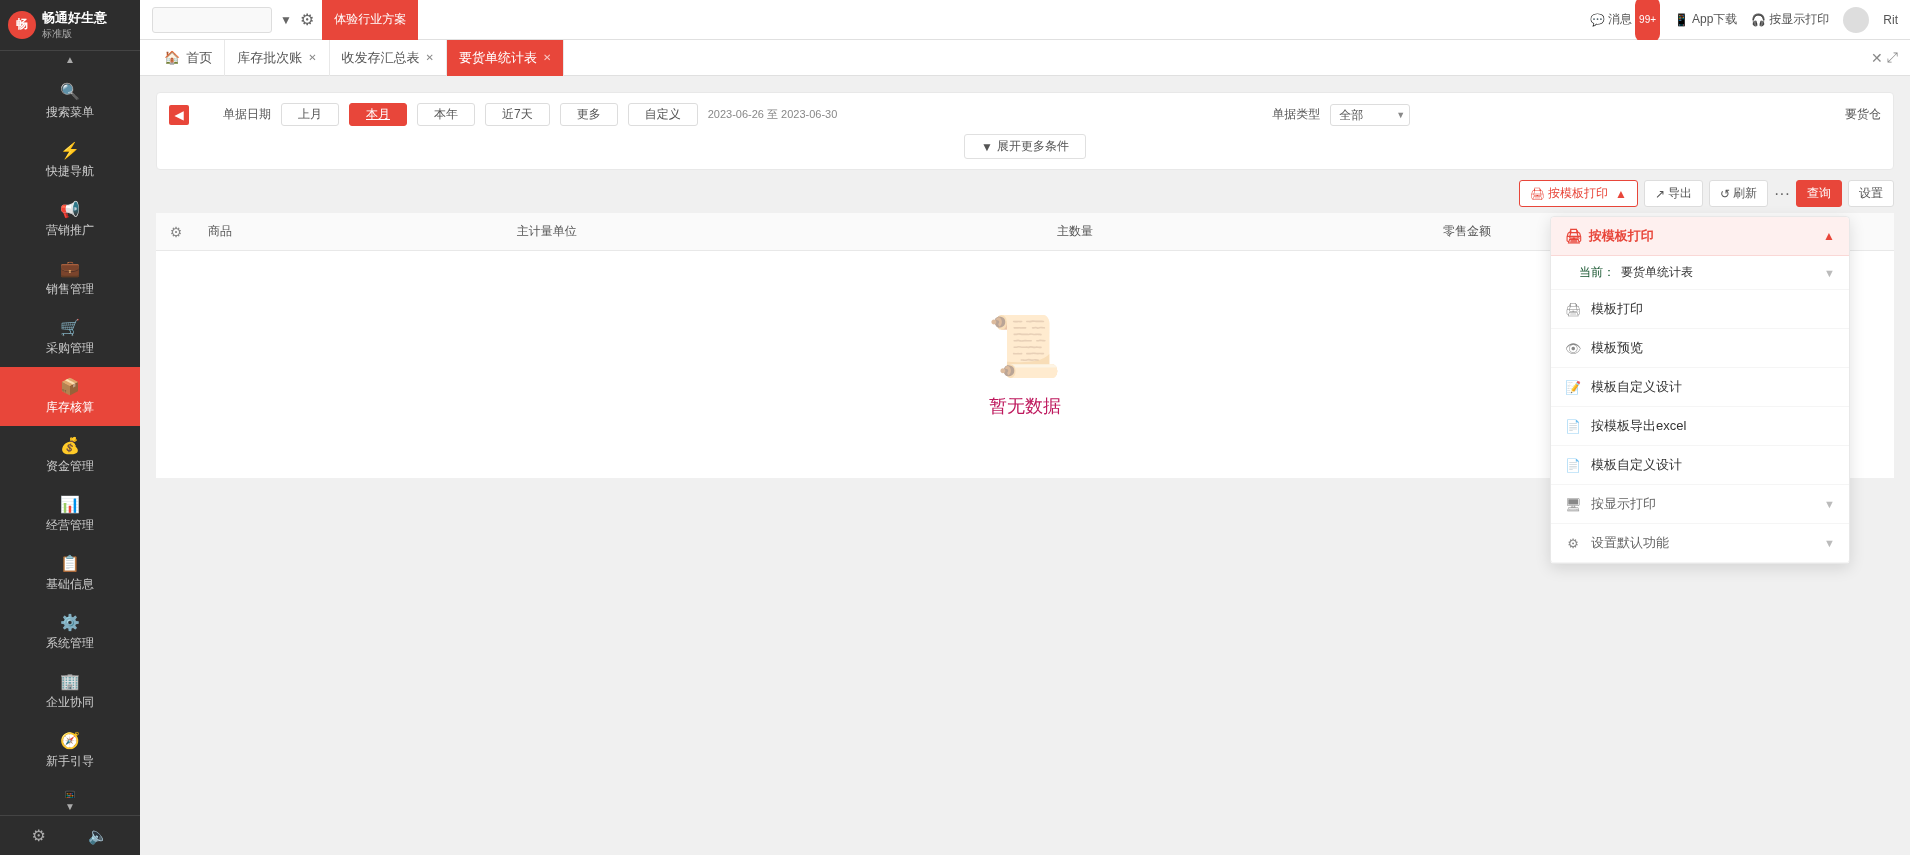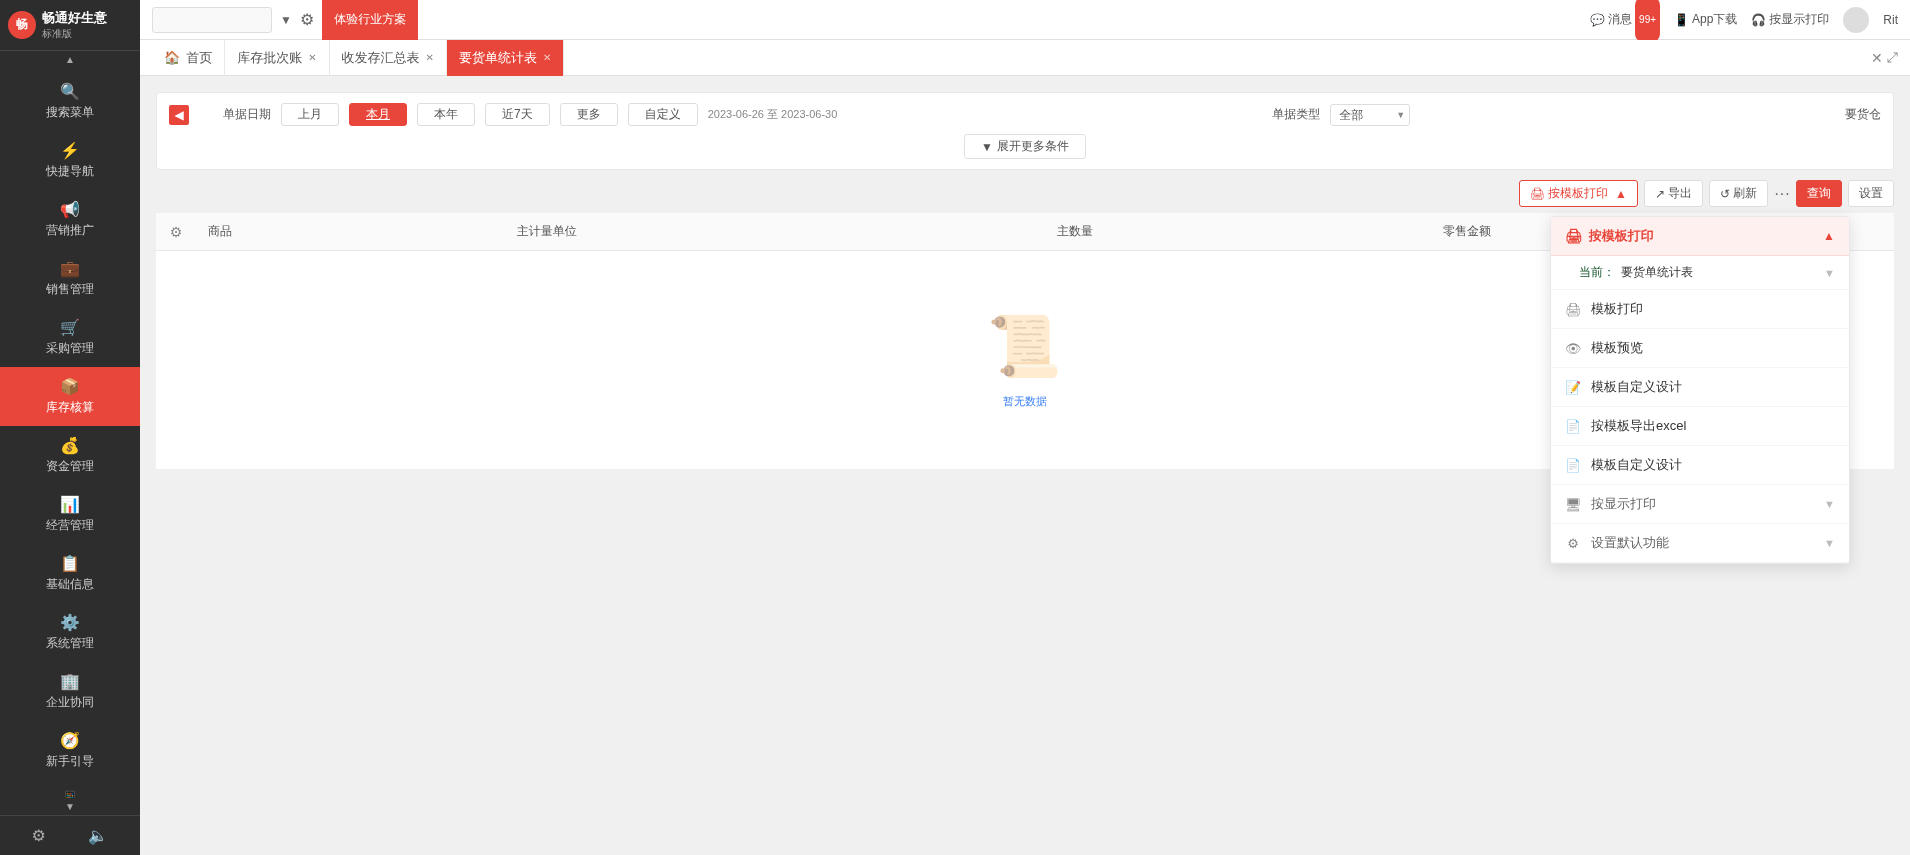--- a/index.html
+++ b/index.html
@@ -201,21 +201,21 @@
     .gear-th { font-size: 14px; color: #888; cursor: pointer; }
 
     
     .empty-state {
       display: flex; flex-direction: column; align-items: center;
       justify-content: center; padding: 60px 0; background: white;
     }
     .empty-icon {
       font-size: 60px; margin-bottom: 12px; opacity: 0.5;
     }
-    .empty-text { color: #3b82f6; font-size: 11px; }
+    .empty-text { color: #be185d; font-size: 18px; }
 
     
     .dropdown-menu {
       position: absolute;
       top: 140px;
       right: 60px;
       width: 300px;
       background: white;
       border: 1px solid #e8e8e8;
       border-radius: 4px;

